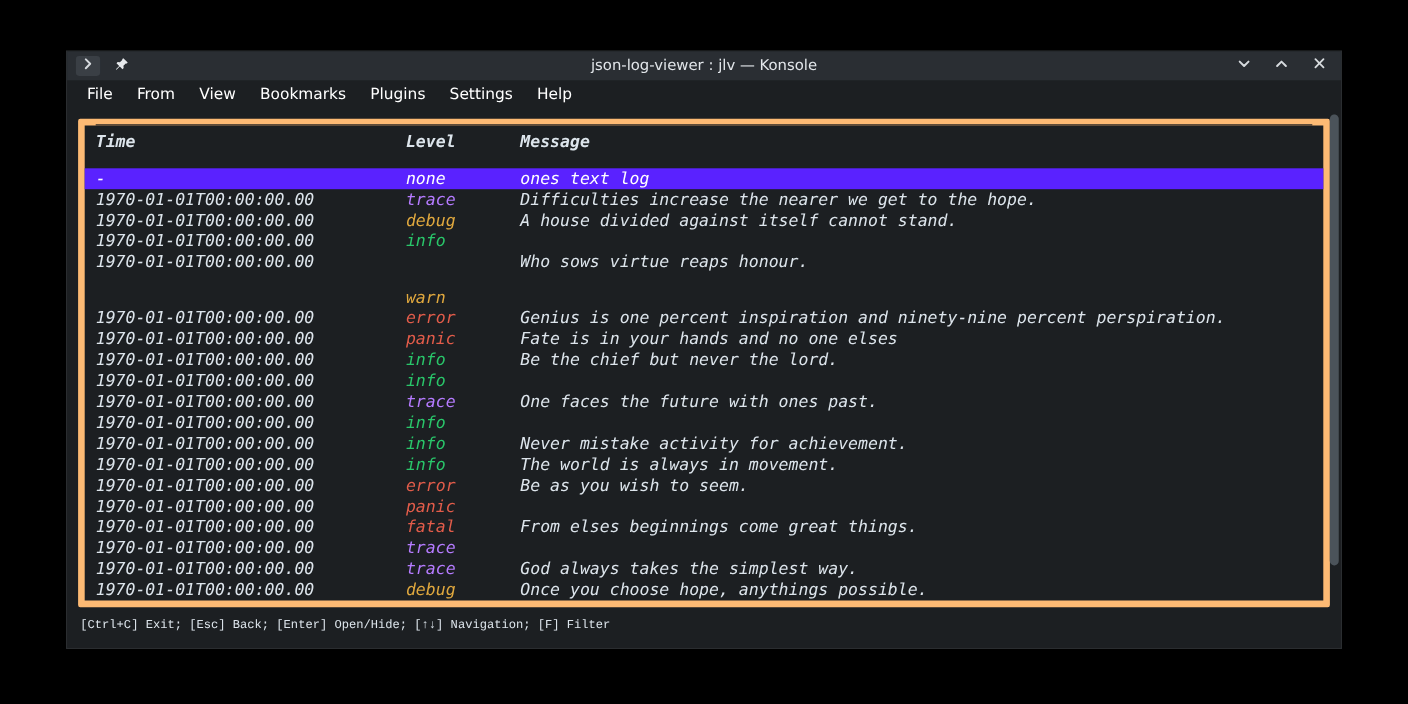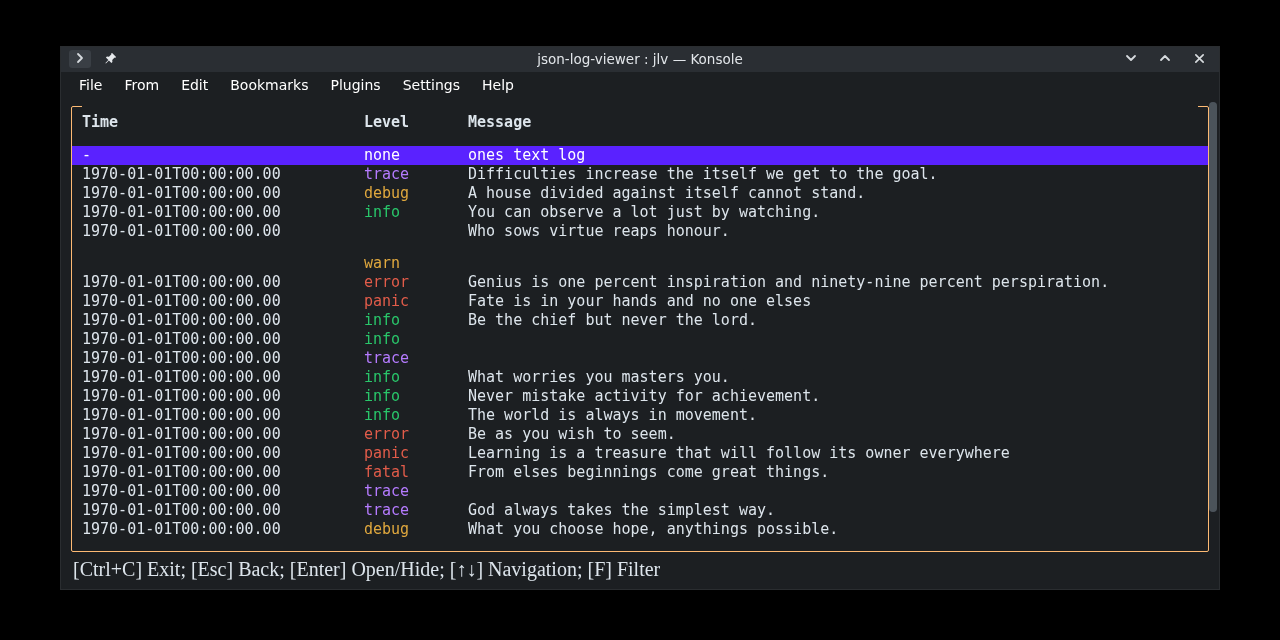--- a/index.html
+++ b/index.html
@@ -96,24 +96,25 @@
   }
   .term-inner {
     flex: 1;
     font-family: "DejaVu Sans Mono", "Menlo", "Consolas", monospace;
     font-size: 15px;
     line-height: 19px;
     color: #dde5ec;
     position: relative;
   }
   .table-border {
-    border: 1px solid #fdba74;
+    border: 6px solid #fdba74;
     border-radius: 2px;
     position: relative;
-    padding-bottom: 12px;
+    padding-bottom: 0;
+    font-style: italic;
   }
   .border-gap-top {
     position: absolute;
     top: -1px;
     left: 10px;
     right: 10px;
     height: 1px;
     background: #1c1f22;
   }
   .hdr, .row {
@@ -136,22 +137,22 @@
   .lvl-trace { color: #b57bff; }
   .lvl-debug { color: #e0a83e; }
   .lvl-info  { color: #29c66a; }
   .lvl-warn  { color: #e0a83e; margin-top: 32px; }
   .lvl-error { color: #e25c4a; }
   .lvl-panic { color: #e25c4a; }
   .lvl-fatal { color: #e25c4a; }
 
   .footer-help {
     padding: 8px 2px 0 2px;
-    font-family: Liberation Serif, serif;
-    font-size: 20px;
+    font-family: Liberation Mono, monospace;
+    font-size: 11px;
     color: #dde5ec;
     white-space: pre;
   }
 
   .scrollbar-track {
     position: absolute;
     right: 2px;
     top: 4px;
     width: 8px;
     height: 410px;
@@ -212,56 +213,56 @@
               <path d="M2 2 L10 10 M10 2 L2 10"></path>
             </svg>
         </span>
       </div>
     </div>
   </div>
 
   <div class="menubar" id="menubar">
       <div class="menu-item">File</div>
       <div class="menu-item">From</div>
-      <div class="menu-item">Edit</div>
+      <div class="menu-item">View</div>
       <div class="menu-item">Bookmarks</div>
       <div class="menu-item">Plugins</div>
       <div class="menu-item">Settings</div>
       <div class="menu-item">Help</div>
     </div>
 
   <div class="term">
     <div class="term-inner">
       <div class="table-border">
         <div class="border-gap-top"></div>
         <div class="hdr">
           <span>Time</span>
           <span>Level</span>
           <span>Message</span>
         </div>
         <div id="rows">
             <div class="row selected"><span>-</span><span class="level lvl-none">none</span><span>ones text log</span></div>
-            <div class="row"><span>1970-01-01T00:00:00.00</span><span class="level lvl-trace">trace</span><span>Difficulties increase the itself we get to the goal.</span></div>
+            <div class="row"><span>1970-01-01T00:00:00.00</span><span class="level lvl-trace">trace</span><span>Difficulties increase the nearer we get to the hope.</span></div>
             <div class="row"><span>1970-01-01T00:00:00.00</span><span class="level lvl-debug">debug</span><span>A house divided against itself cannot stand.</span></div>
-            <div class="row"><span>1970-01-01T00:00:00.00</span><span class="level lvl-info">info</span><span>You can observe a lot just by watching.</span></div>
+            <div class="row"><span>1970-01-01T00:00:00.00</span><span class="level lvl-info">info</span></div>
             <div class="row"><span>1970-01-01T00:00:00.00</span><span class="level lvl-warn">warn</span><span>Who sows virtue reaps honour.</span></div>
             <div class="row"><span>1970-01-01T00:00:00.00</span><span class="level lvl-error">error</span><span>Genius is one percent inspiration and ninety-nine percent perspiration.</span></div>
             <div class="row"><span>1970-01-01T00:00:00.00</span><span class="level lvl-panic">panic</span><span>Fate is in your hands and no one elses</span></div>
             <div class="row"><span>1970-01-01T00:00:00.00</span><span class="level lvl-info">info</span><span>Be the chief but never the lord.</span></div>
             <div class="row"><span>1970-01-01T00:00:00.00</span><span class="level lvl-info">info</span></div>
-            <div class="row"><span>1970-01-01T00:00:00.00</span><span class="level lvl-trace">trace</span></div>
-            <div class="row"><span>1970-01-01T00:00:00.00</span><span class="level lvl-info">info</span><span>What worries you masters you.</span></div>
+            <div class="row"><span>1970-01-01T00:00:00.00</span><span class="level lvl-trace">trace</span><span>One faces the future with ones past.</span></div>
+            <div class="row"><span>1970-01-01T00:00:00.00</span><span class="level lvl-info">info</span></div>
             <div class="row"><span>1970-01-01T00:00:00.00</span><span class="level lvl-info">info</span><span>Never mistake activity for achievement.</span></div>
             <div class="row"><span>1970-01-01T00:00:00.00</span><span class="level lvl-info">info</span><span>The world is always in movement.</span></div>
             <div class="row"><span>1970-01-01T00:00:00.00</span><span class="level lvl-error">error</span><span>Be as you wish to seem.</span></div>
-            <div class="row"><span>1970-01-01T00:00:00.00</span><span class="level lvl-panic">panic</span><span>Learning is a treasure that will follow its owner everywhere</span></div>
+            <div class="row"><span>1970-01-01T00:00:00.00</span><span class="level lvl-panic">panic</span></div>
             <div class="row"><span>1970-01-01T00:00:00.00</span><span class="level lvl-fatal">fatal</span><span>From elses beginnings come great things.</span></div>
             <div class="row"><span>1970-01-01T00:00:00.00</span><span class="level lvl-trace">trace</span></div>
             <div class="row"><span>1970-01-01T00:00:00.00</span><span class="level lvl-trace">trace</span><span>God always takes the simplest way.</span></div>
-            <div class="row"><span>1970-01-01T00:00:00.00</span><span class="level lvl-debug">debug</span><span>What you choose hope, anythings possible.</span></div>
+            <div class="row"><span>1970-01-01T00:00:00.00</span><span class="level lvl-debug">debug</span><span>Once you choose hope, anythings possible.</span></div>
           </div>
       </div>
       <div class="footer-help">[Ctrl+C] Exit; [Esc] Back; [Enter] Open/Hide; [↑↓] Navigation; [F] Filter</div>
     </div>
     <div class="scrollbar-track">
       <div class="scrollbar-thumb"></div>
     </div>
   </div>
 
 </div>

